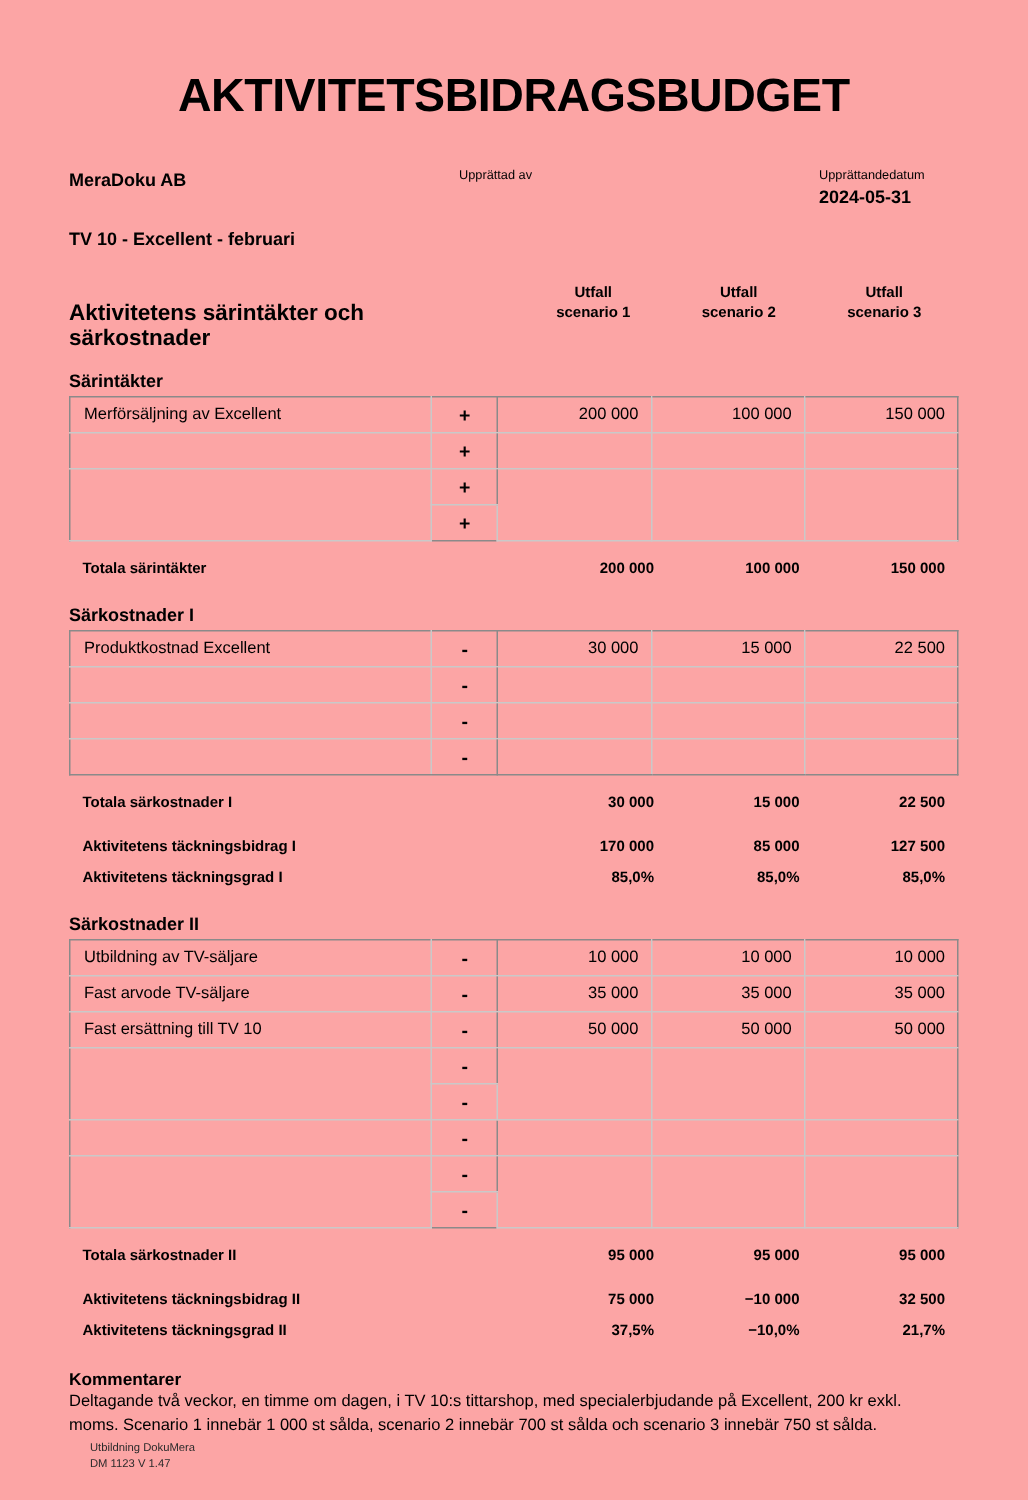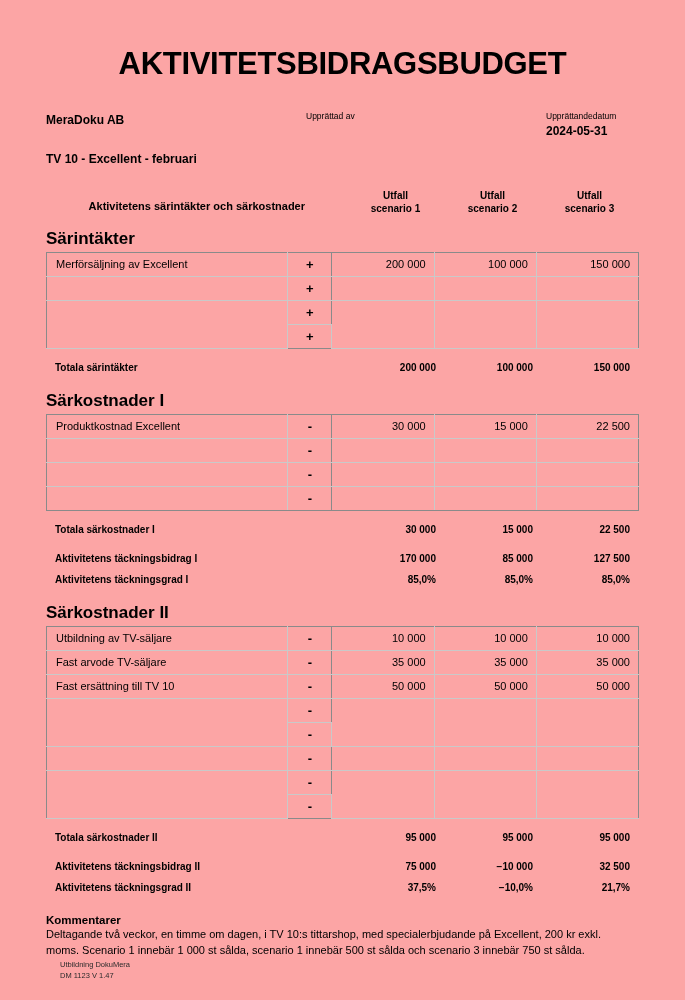--- a/index.html
+++ b/index.html
@@ -59,41 +59,40 @@
   }
   .meta-row-2 { margin-top: 11px; }
 
   
   .colhead {
     display: flex;
     margin-top: 22px;
     align-items: flex-start;
   }
   .colhead-title {
-    font-size: 11px;
+    font-size: 15px;
     font-weight: bold;
     padding-top: 11px;
     width: 259px;
     box-sizing: border-box;
-    text-align: right;
   }
   .colhead-sign { width: 42px; }
   .colhead-sc {
     width: 97px;
     text-align: center;
     font-size: 10px;
     font-weight: bold;
     line-height: 1.35;
   }
   .colhead-sc.first { width: 97px; }
   .colhead-sc span { display: block; }
 
   
   .section-label {
-    font-size: 17px;
+    font-size: 12px;
     font-weight: bold;
     margin-top: 13px;
     margin-bottom: 3px;
   }
 
   
   .grid {
     border-collapse: collapse;
     table-layout: fixed;
     width: 593px;
@@ -386,21 +385,21 @@
   <div class="sumrow tight">
     <div class="s-label">Aktivitetens täckningsgrad II</div>
     <div class="s-sign"></div>
     <div class="s-val">37,5%</div>
     <div class="s-val">−10,0%</div>
     <div class="s-val">21,7%</div>
   </div>
 
   <div class="comments">
     <div class="comments-title">Kommentarer</div>
-    <div class="comments-body">Deltagande två veckor,  en timme om dagen, i TV 10:s tittarshop, med specialerbjudande på Excellent, 200 kr exkl. moms. Scenario 1 innebär 1 000 st sålda, scenario 1 innebär 500 st sålda och scenario 3 innebär 750 st sålda.</div>
+    <div class="comments-body">Deltagande två veckor,  en timme om dagen, i TV 10:s tittarshop, med specialerbjudande på Excellent, 200 kr exkl. moms. Scenario 1 innebär 1 000 st sålda, scenario 2 innebär 700 st sålda och scenario 3 innebär 750 st sålda.</div>
   </div>
 
   <div class="footer">
     <div>Utbildning DokuMera</div>
     <div>DM 1123 V 1.47</div>
   </div>
 
 </div>
 
 </body></html>

